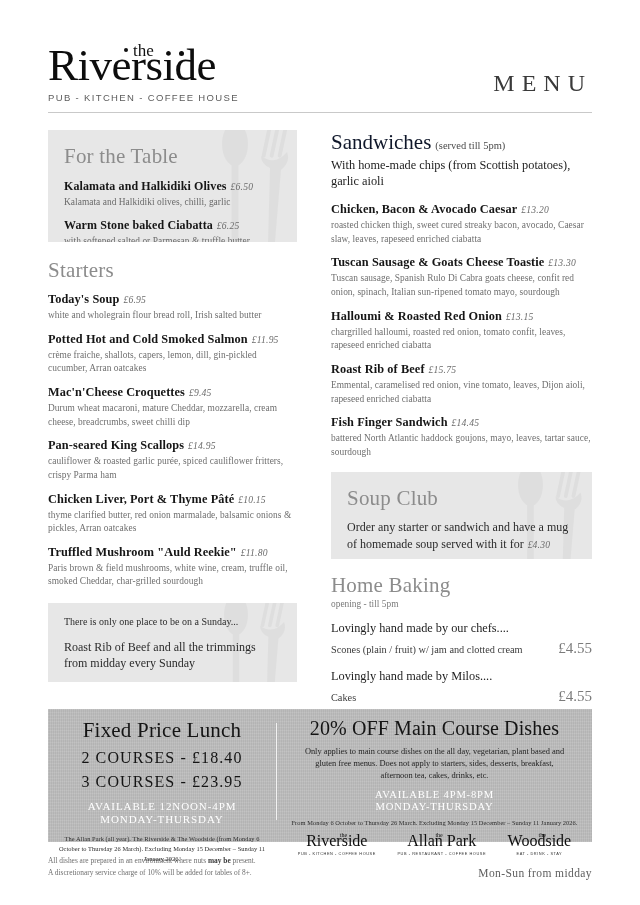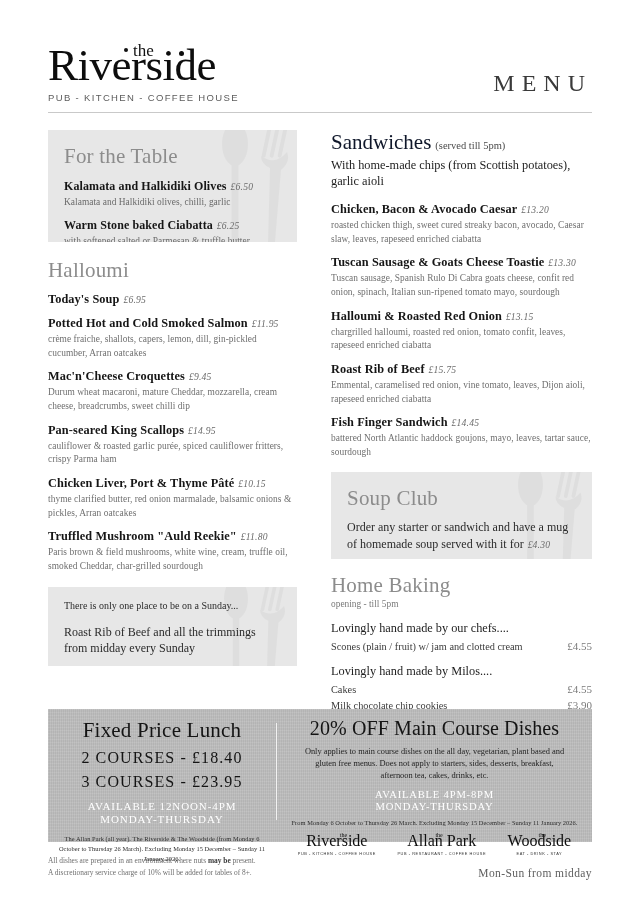--- a/index.html
+++ b/index.html
@@ -78,21 +78,21 @@
   .sunday-body { font-size: 12px; color: #2b2b2b; line-height: 1.35; margin-top: 11px; }
 
   .soup-body { font-size: 12px; color: #2b2b2b; line-height: 1.4; margin-top: 8px; }
 
   .baking-note { font-size: 9.4px; color: #7b7b7b; margin-top: 1px; }
   .baking-lead { font-size: 12.3px; color: #1d1d1d; margin-top: 12px; }
   .baking-row {
     display: flex; justify-content: space-between; align-items: baseline;
     font-size: 10.3px; color: #3b3b3b; margin-top: 4px;
   }
-  .baking-row .price { color: #7b7b7b; font-size: 11px; }
+  .baking-row .price { color: #7b7b7b; font-size: 15px; }
 
   
   .promo {
     position: absolute; left: 48px; top: 709px; width: 544px; height: 133px;
     background: #bdbdbd; display: flex; color: #1a1a1a;
   }
   .promo::after {
     content: ""; position: absolute; inset: 0; pointer-events: none;
     background: repeating-linear-gradient(90deg, rgba(255,255,255,0.045) 0 1px, rgba(0,0,0,0.03) 1px 2px),
                 repeating-linear-gradient(0deg, rgba(255,255,255,0.05) 0 1px, rgba(0,0,0,0.025) 1px 3px);
@@ -167,24 +167,25 @@
           <div class="item-desc">Kalamata and Halkidiki olives, chilli, garlic</div>
         </div>
         <div class="box-item">
           <div class="item-title">
             <span>Warm Stone baked Ciabatta</span><span class="item-price">£6.25</span>
           </div>
           <div class="item-desc">with softened salted or Parmesan &amp; truffle butter</div>
         </div>
       </div>
 
-      <div class="section-head-grey starters-head">Halloumi</div>
+      <div class="section-head-grey starters-head">Starters</div>
 
       <div class="item">
         <div class="item-title"><span>Today's Soup</span><span class="item-price">£6.95</span></div>
+        <div class="item-desc">white and wholegrain flour bread roll, Irish salted butter</div>
       </div>
       <div class="item">
         <div class="item-title"><span>Potted Hot and Cold Smoked Salmon</span><span class="item-price">£11.95</span></div>
         <div class="item-desc">crème fraiche, shallots, capers, lemon, dill, gin-pickled cucumber, Arran oatcakes</div>
       </div>
       <div class="item">
         <div class="item-title"><span>Mac'n'Cheese Croquettes</span><span class="item-price">£9.45</span></div>
         <div class="item-desc">Durum wheat macaroni, mature Cheddar, mozzarella, cream cheese, breadcrumbs, sweet chilli dip</div>
       </div>
       <div class="item">

